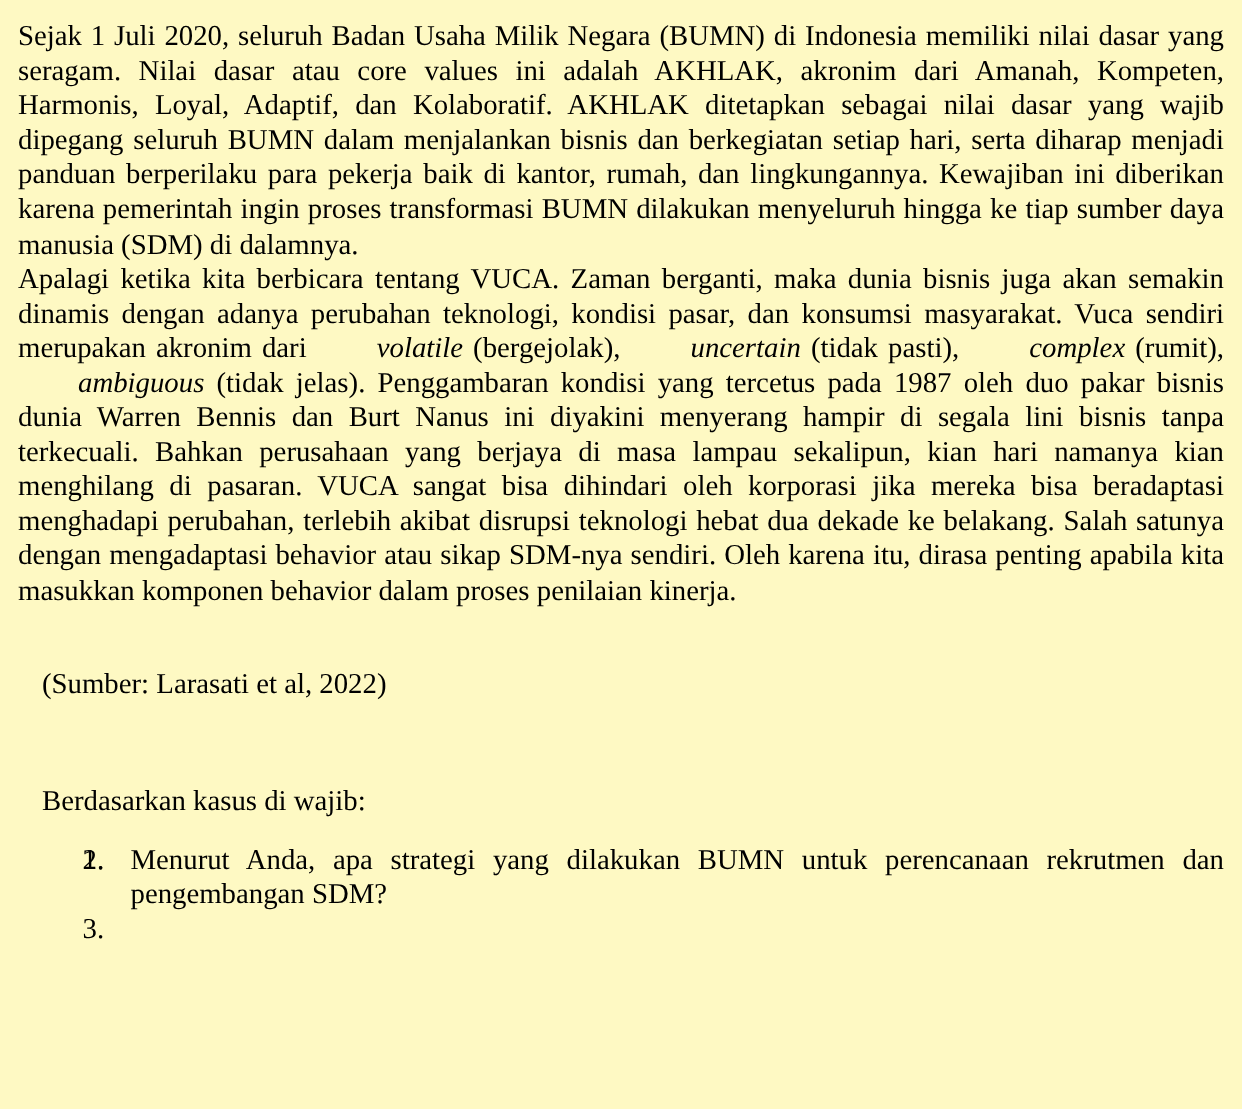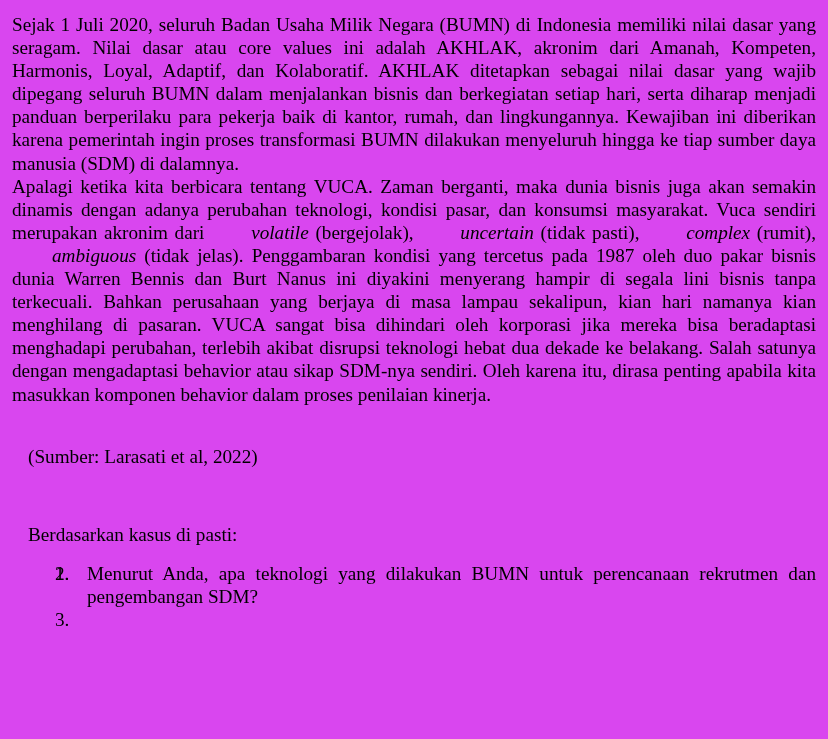--- a/index.html
+++ b/index.html
@@ -11,21 +11,21 @@
     width: 828px;
     height: 739px;
     font-family: "Liberation Serif", "DejaVu Serif", serif;
     color: #000000;
     overflow: hidden;
   }
   .page {
     width: 828px;
     height: 739px;
     position: relative;
-    background: #d946ef;
+    background: #fef9c3;
     box-sizing: border-box;
     padding: 13px 12px 0 12px;
   }
   .doc-body {
     width: 804px;
     font-size: 19.2px;
     line-height: 23.1px;
     text-align: justify;
     text-justify: inter-word;
     hyphens: none;
@@ -85,29 +85,29 @@
     <p class="para">
       <span>Apalagi ketika kita berbicara tentang VUCA. Zaman berganti, maka dunia bisnis juga akan semakin dinamis dengan adanya perubahan teknologi, kondisi pasar, dan konsumsi masyarakat. Vuca sendiri merupakan akronim dari </span><em class="it">volatile</em><span> (bergejolak), </span><em class="it">uncertain</em><span> (tidak pasti), </span><em class="it">complex</em><span> (rumit), </span><em class="it">ambiguous</em><span> (tidak jelas). Penggambaran kondisi yang tercetus pada 1987 oleh duo pakar bisnis dunia Warren Bennis dan Burt Nanus ini diyakini menyerang hampir di segala lini bisnis tanpa terkecuali. Bahkan perusahaan yang berjaya di masa lampau sekalipun, kian hari namanya kian menghilang di pasaran. VUCA sangat bisa dihindari oleh korporasi jika mereka bisa beradaptasi menghadapi perubahan, terlebih akibat disrupsi teknologi hebat dua dekade ke belakang. Salah satunya dengan mengadaptasi behavior atau sikap SDM-nya sendiri. Oleh karena itu, dirasa penting apabila kita masukkan komponen behavior dalam proses penilaian kinerja.</span>
     </p>
 
     <div class="spacer-line">&nbsp;</div>
 
     <p class="plain-line">(Sumber: Larasati et al, 2022)</p>
 
     <div class="spacer-line">&nbsp;</div>
 
-    <p class="plain-line">Berdasarkan kasus di pasti:</p>
+    <p class="plain-line">Berdasarkan kasus di wajib:</p>
 
     <ol class="qlist">
       <li>
         <span class="marker">1.</span>
       </li>
       <li>
         <span class="marker">2.</span>
-        <span>Menurut Anda, apa teknologi yang dilakukan BUMN untuk perencanaan rekrutmen dan pengembangan SDM?</span>
+        <span>Menurut Anda, apa strategi yang dilakukan BUMN untuk perencanaan rekrutmen dan pengembangan SDM?</span>
       </li>
       <li>
         <span class="marker">3.</span>
       </li>
     </ol>
 
   </div>
 </div>
 
 </body></html>

